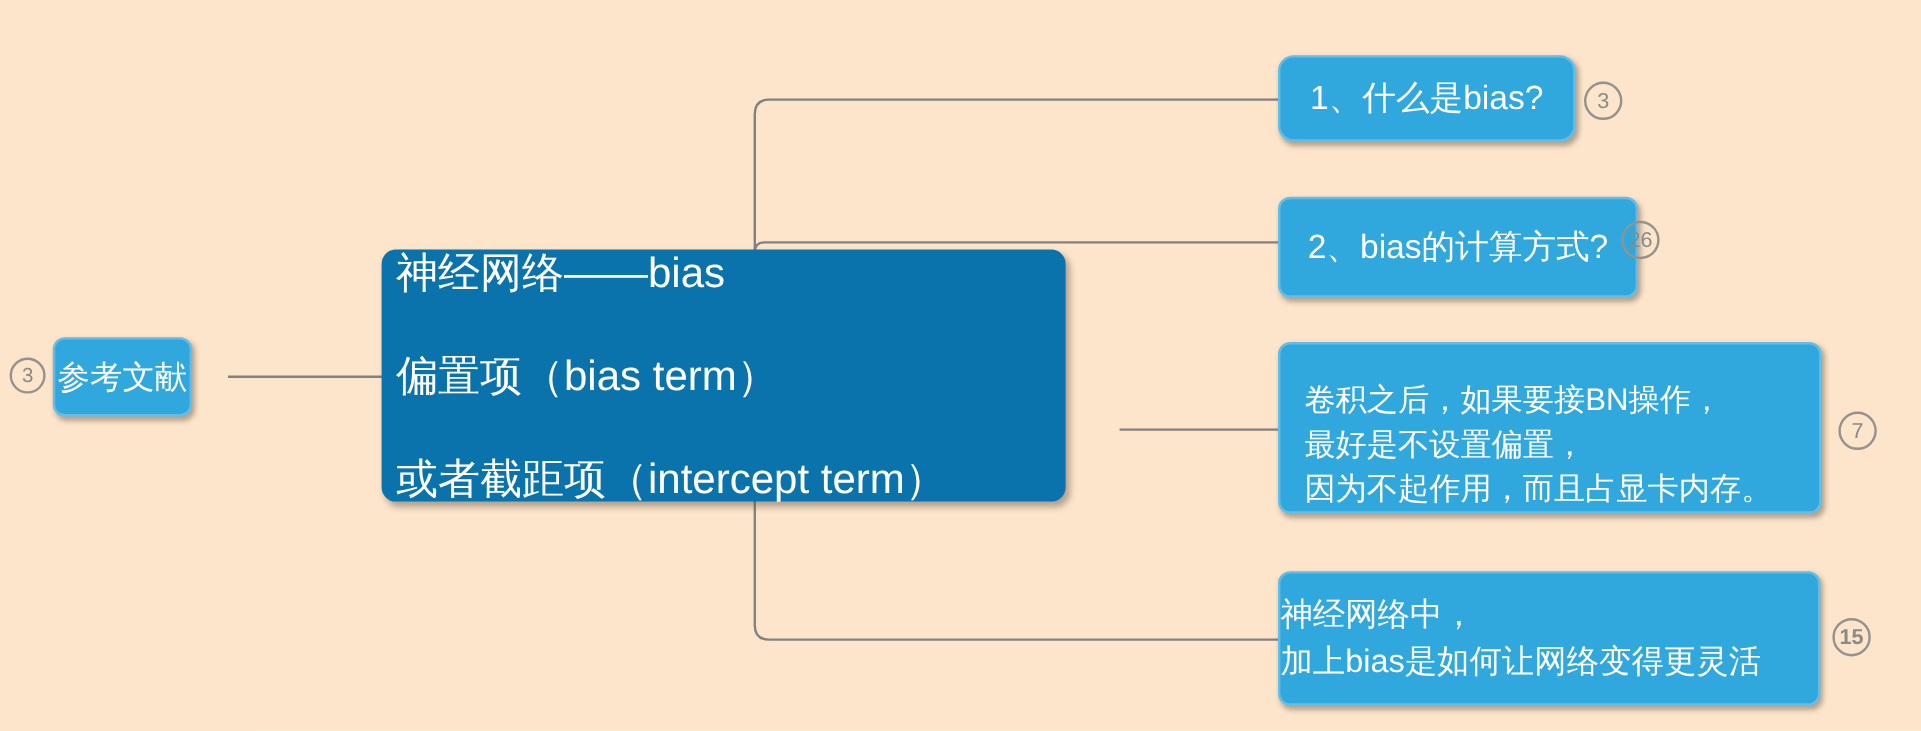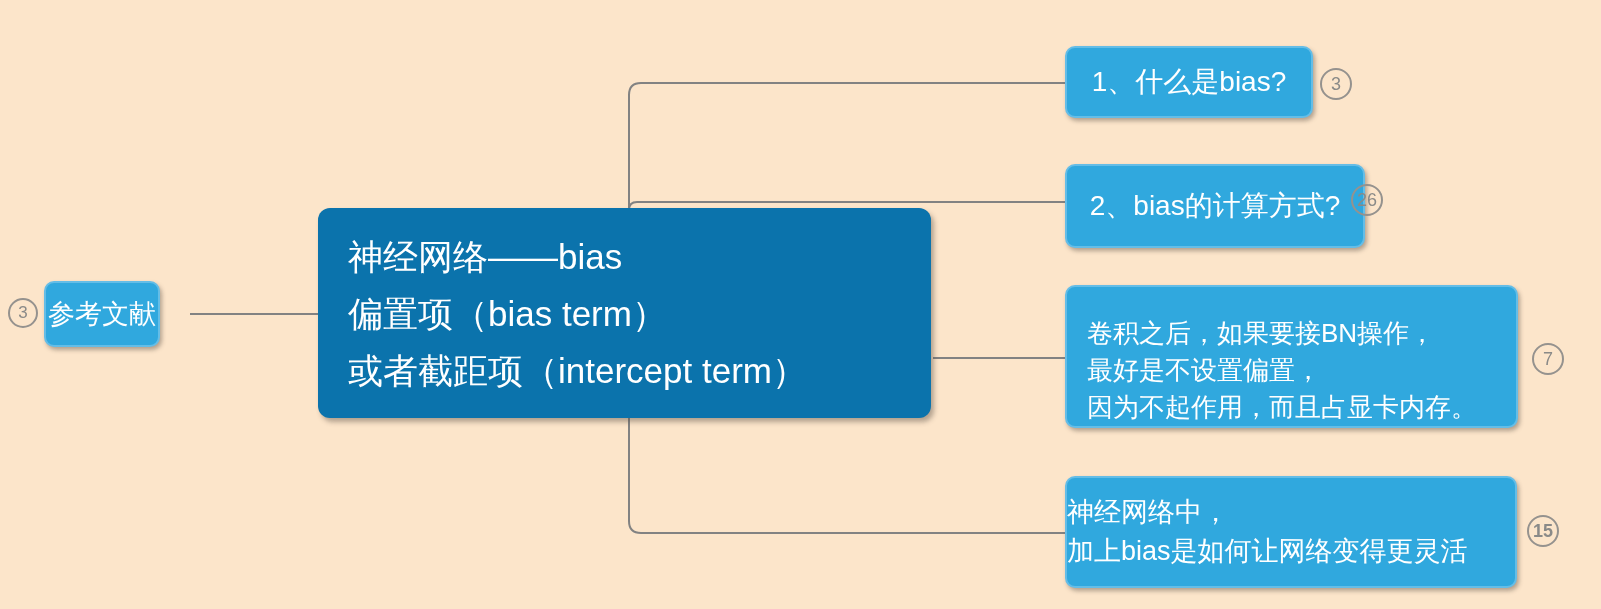--- a/index.html
+++ b/index.html
@@ -34,29 +34,30 @@
     justify-content: center;
     z-index: 2;
   }
   .topic .line {
     display: block;
     white-space: nowrap;
   }
   .root-topic {
     left: 318px;
     top: 208px;
-    width: 613px;
+    width: 570px;
     height: 210px;
     background: #0b73ac;
     border-radius: 12px;
     box-shadow: 3px 4px 5px rgba(90, 80, 70, 0.45);
-    padding-left: 30px;
+    padding-left: 12px;
     font-size: 35px;
     line-height: 57px;
     align-items: flex-start;
+    gap: 29px;
   }
   .sub-topic {
     background: #30a8de;
     border: 2px solid #64bde7;
     border-radius: 10px;
     box-shadow: 2px 3px 4px rgba(90, 80, 70, 0.45);
   }
   .left-topic {
     left: 44px;
     top: 281px;
@@ -65,20 +66,21 @@
     font-size: 27px;
     align-items: center;
   }
   .topic-1 {
     left: 1065px;
     top: 46px;
     width: 248px;
     height: 72px;
     font-size: 28px;
     align-items: center;
+    border-radius: 13px;
   }
   .topic-2 {
     left: 1065px;
     top: 164px;
     width: 300px;
     height: 84px;
     font-size: 28px;
     align-items: center;
   }
   .topic-3 {

